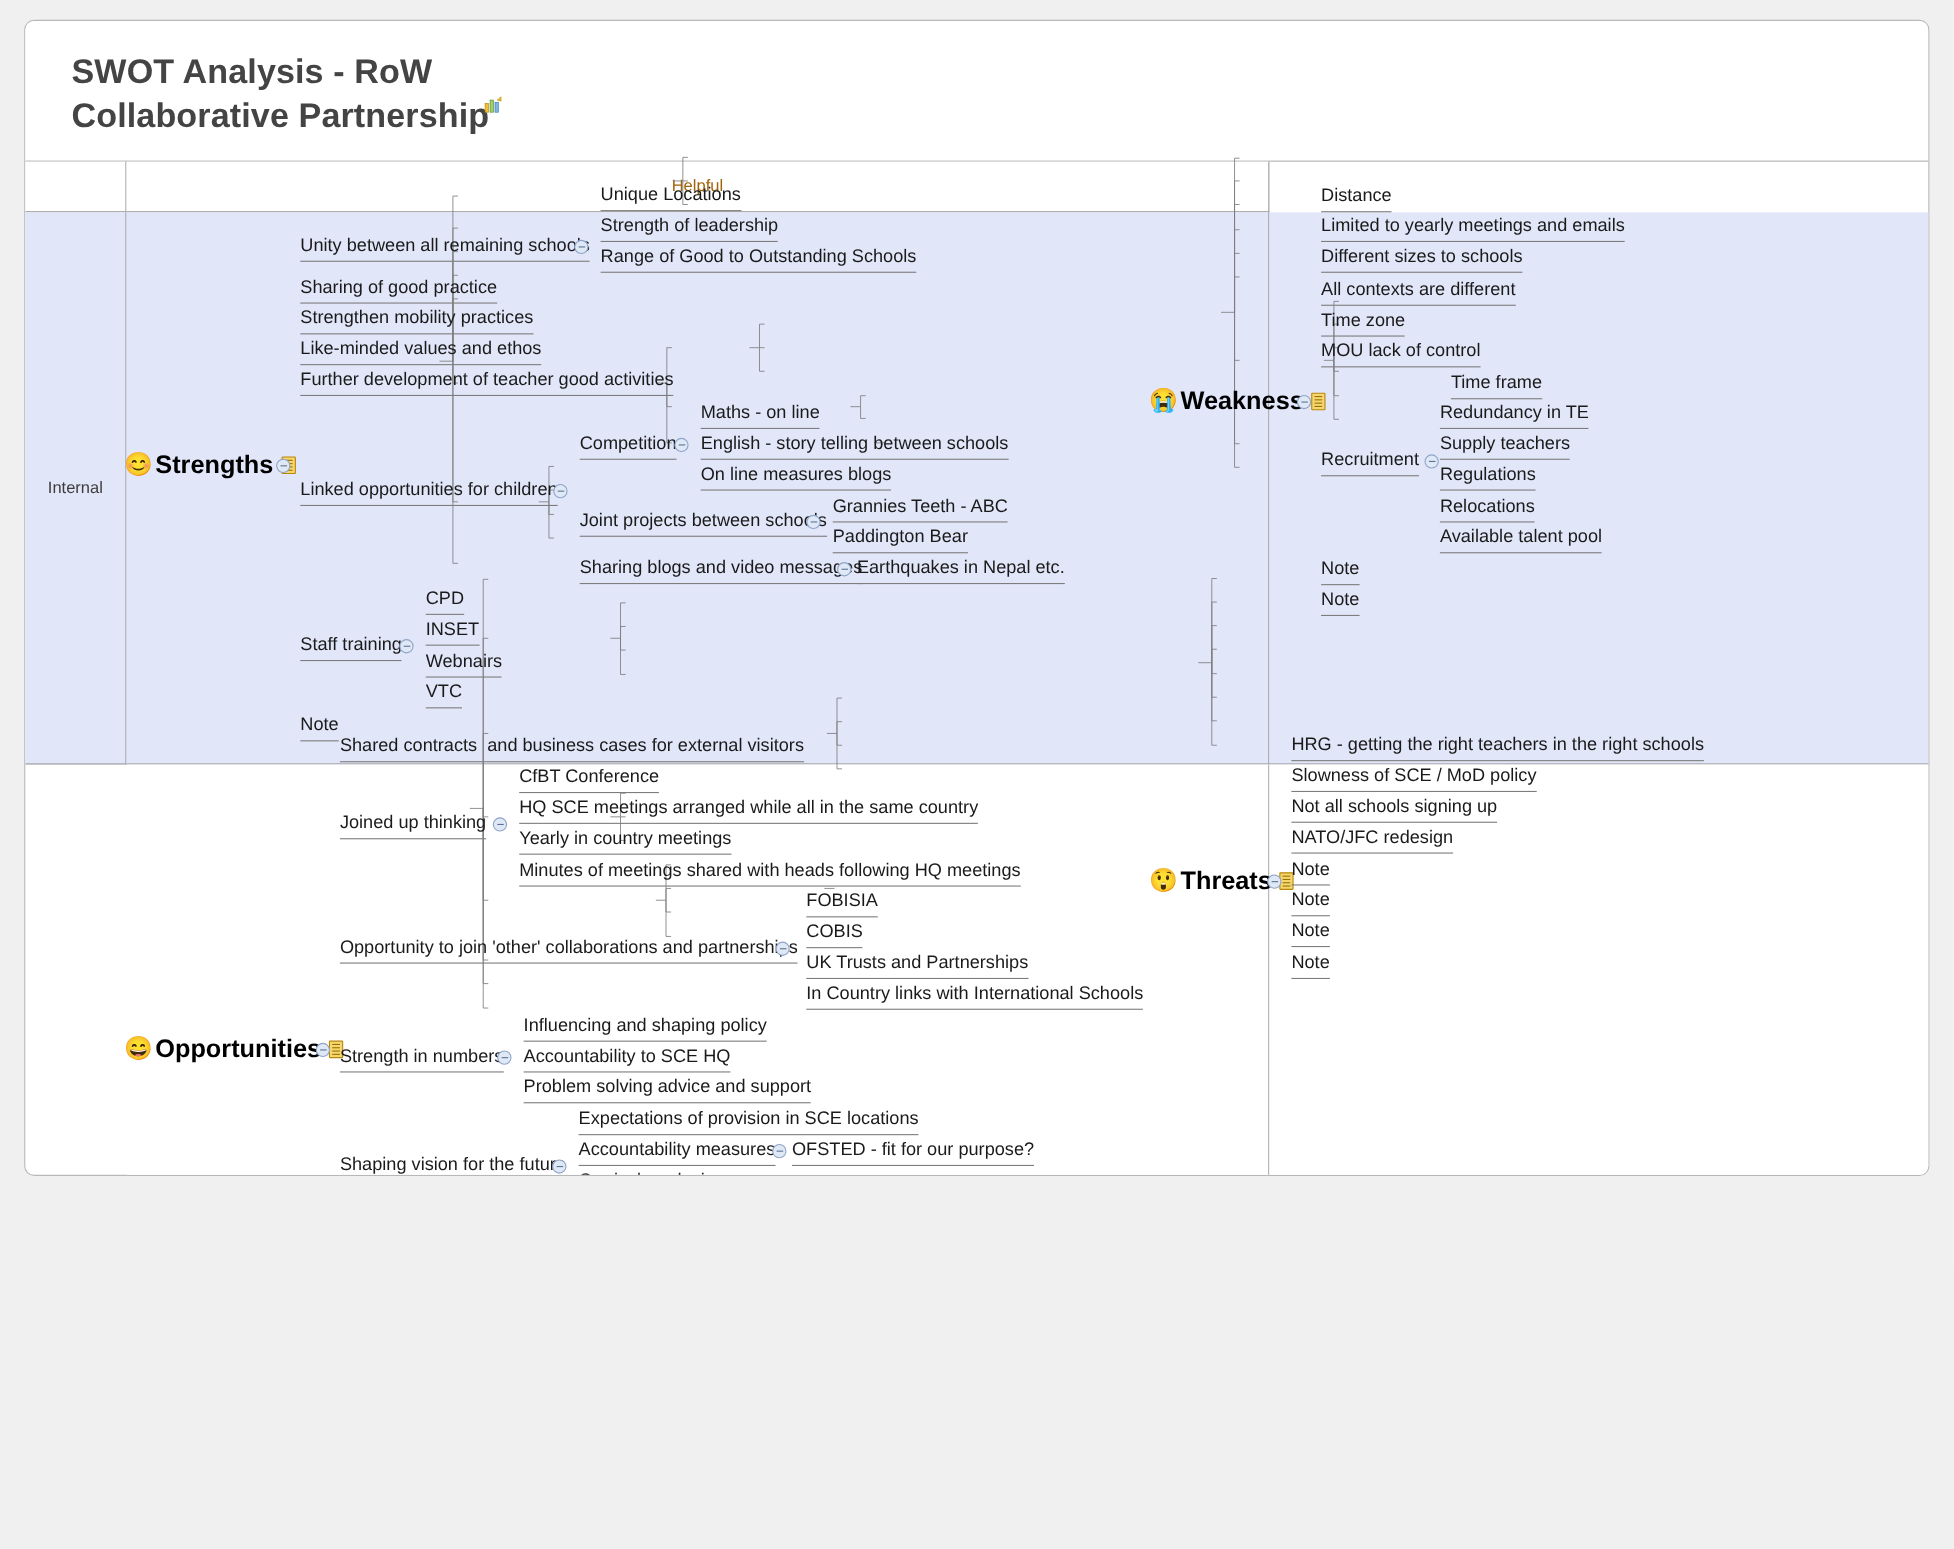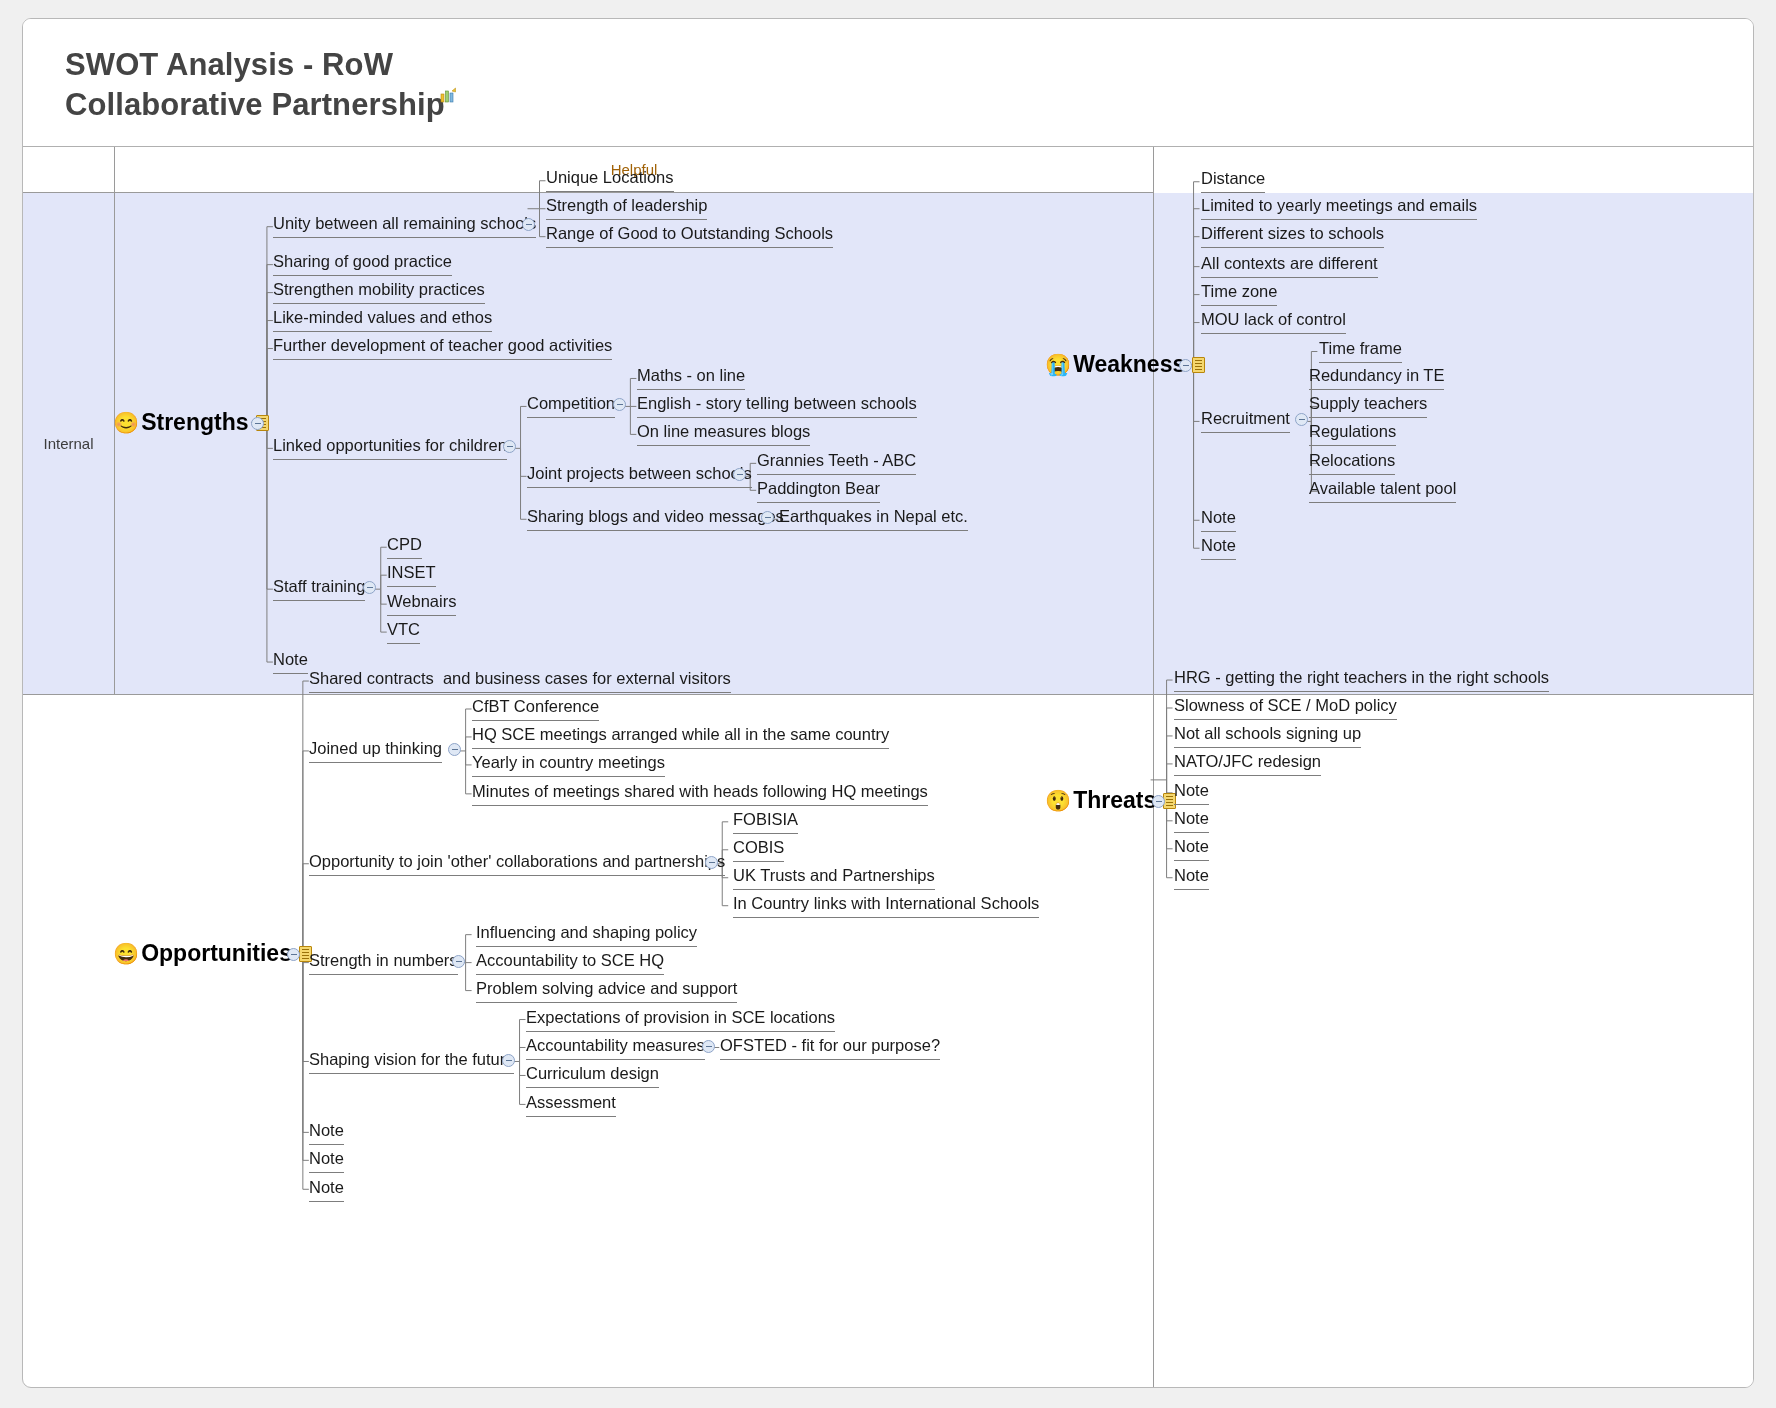--- a/index.html
+++ b/index.html
@@ -13,21 +13,21 @@
     width: 1776px;
     height: 1408px;
     background: #f0f0f0;
     overflow: hidden;
   }
   .board {
     position: absolute;
     left: 22px;
     top: 18px;
     width: 1732px;
-    height: 1370px;
+    height: 1051px;
     background: #ffffff;
     border: 1px solid #b8b8b8;
     border-radius: 9px;
     box-sizing: border-box;
     overflow: hidden;
   }
 
   
   .title-bar {
     position: absolute;

